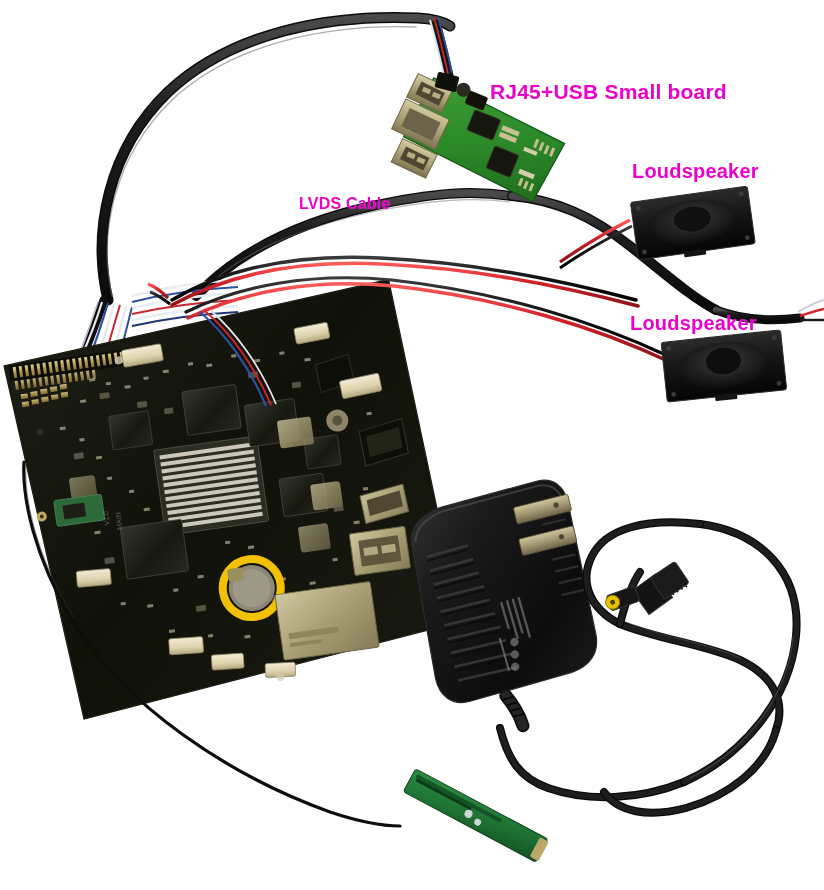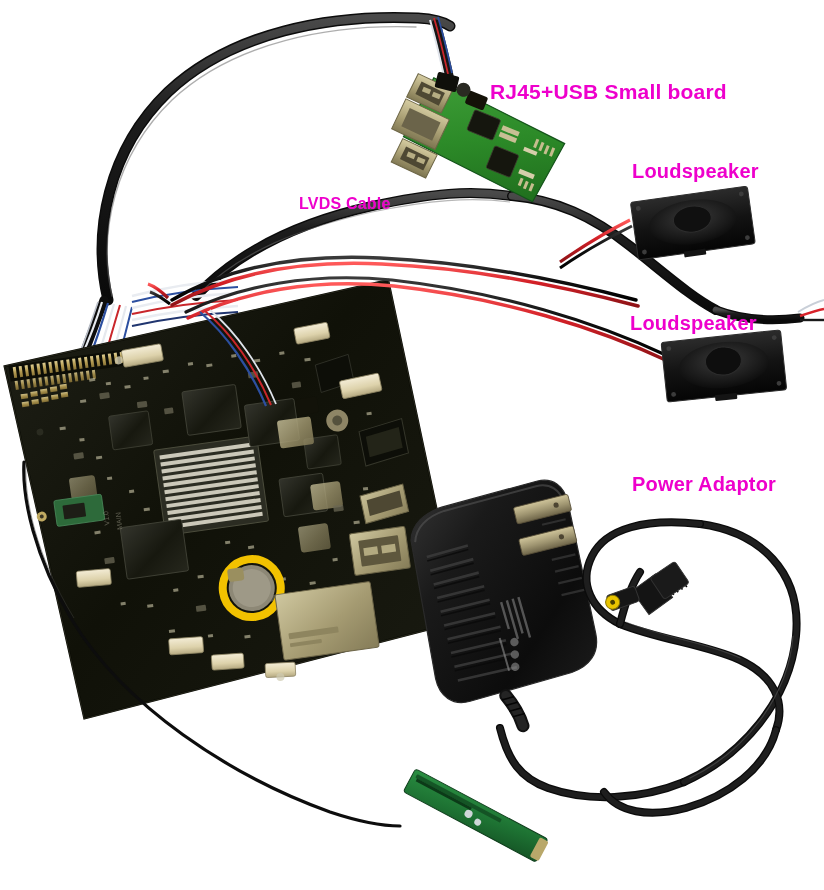--- a/index.html
+++ b/index.html
@@ -682,15 +682,14 @@
         <circle cx="94" cy="58" r="3.4" fill="#cfd6d8"></circle>
         <rect x="20" y="48" width="62" height="3" fill="#0c3a18"></rect>
       </g>
     </svg>
   </div>
 
   <div class="anno" id="lb-rj45" style="left: 490px; top: 80px; font-size: 21px; color: rgb(238, 0, 204);">RJ45+USB Small board</div>
   <div class="anno" id="lb-spk1" style="left: 632px; top: 160px; font-size: 20px; color: rgb(238, 0, 204);">Loudspeaker</div>
   <div class="anno" id="lb-lvds" style="left: 299px; top: 195px; font-size: 16px; color: rgb(238, 0, 204);">LVDS Cable</div>
   <div class="anno" id="lb-spk2" style="left: 630px; top: 312px; font-size: 20px; color: rgb(238, 0, 204);">Loudspeaker</div>
-  <div class="anno" id="lb-power" style="left: 632px; top: 473px; font-size: 20px; color: rgb(238, 0, 204);">Power Adaptor</div>
 
 </div>
 
 </body></html>

